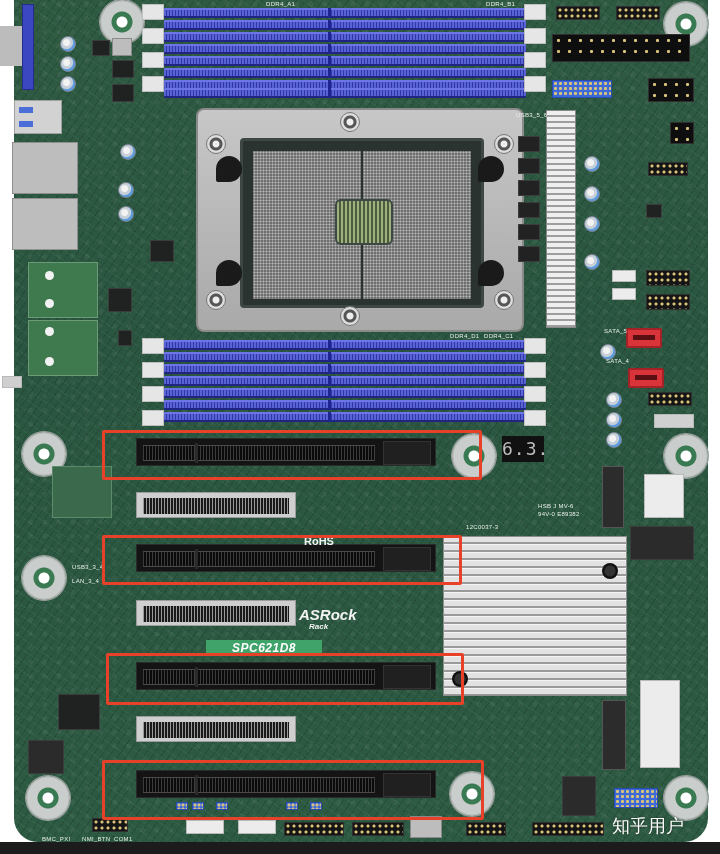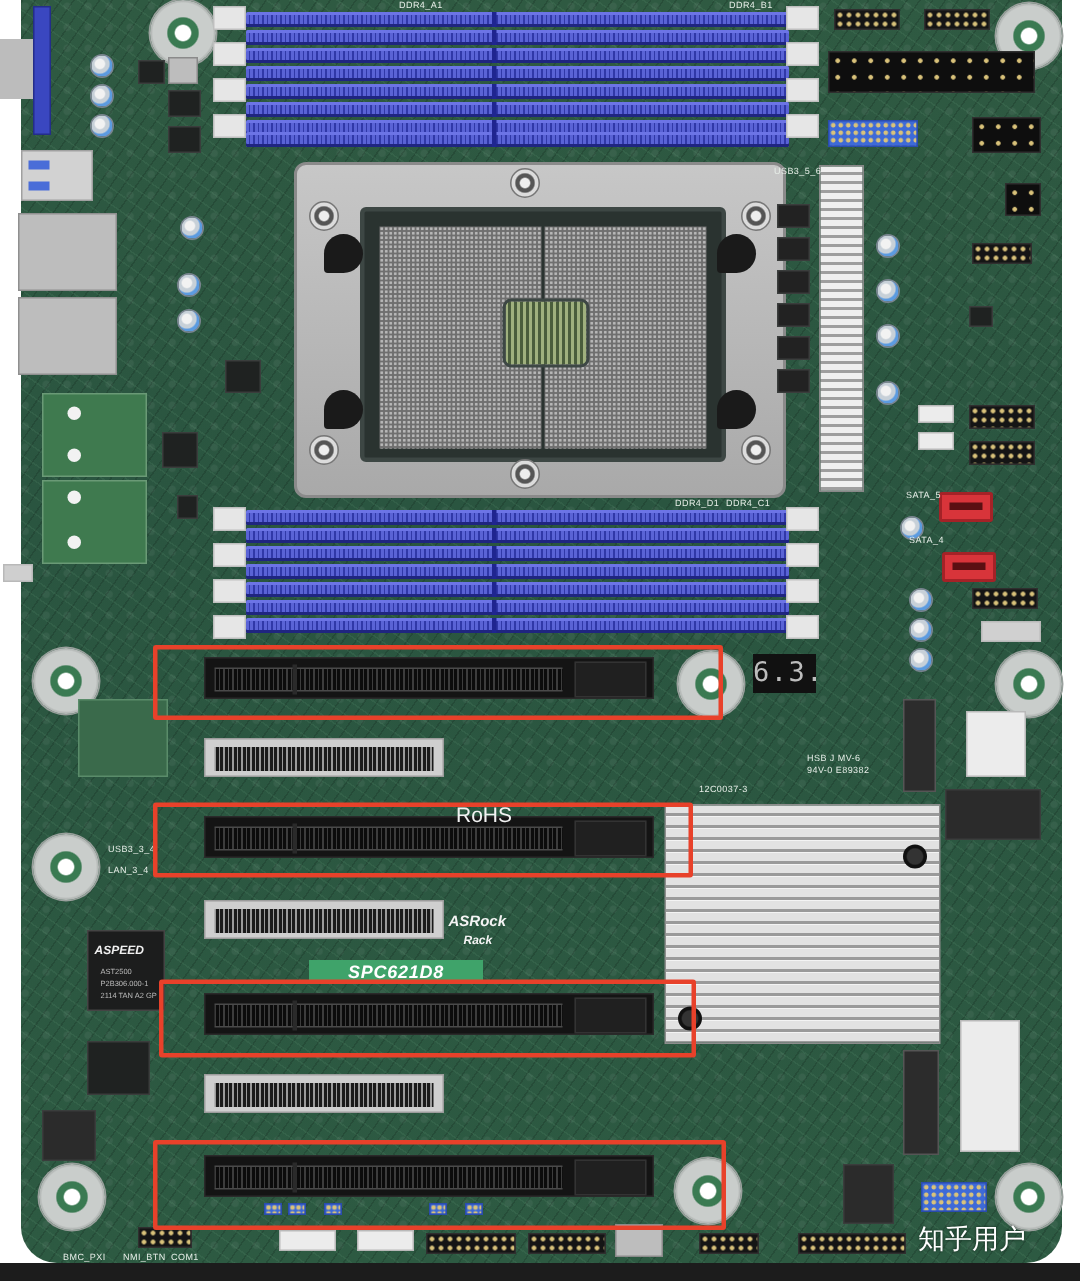--- a/index.html
+++ b/index.html
@@ -134,24 +134,24 @@
 
   
   .silk { position: absolute; color: #e8efe9; font-size: 6px; letter-spacing: 0.3px; white-space: nowrap; }
   .model-label {
     position: absolute; left: 206px; top: 640px; width: 116px; height: 16px;
     background: #3fa36a; color: #ffffff; font-style: italic; font-weight: bold;
     font-size: 12px; line-height: 16px; text-align: center; letter-spacing: 0.5px;
   }
   .brand {
     position: absolute; left: 299px; top: 609px; color: #f4f4f4;
-    font-style: italic; font-weight: bold; font-size: 10px; line-height: 11px;
+    font-style: italic; font-weight: bold; font-size: 15px; line-height: 11px;
   }
   .brand-sub { position: absolute; left: 309px; top: 622px; color: #f4f4f4; font-style: italic; font-weight: bold; font-size: 8px; }
-  .rohs { position: absolute; left: 304px; top: 535px; color: #f2f2f2; font-weight: normal; font-size: 14px; }
+  .rohs { position: absolute; left: 304px; top: 535px; color: #f2f2f2; font-weight: bold; font-size: 11px; }
   .aspeed-chip { position: absolute; left: 58px; top: 620px; width: 52px; height: 54px; background: #1c1d1d; border: 1px solid #444; }
   .aspeed-chip .logo { position: absolute; left: 4px; top: 8px; color: #f0f0f0; font-weight: bold; font-style: italic; font-size: 8px; }
   .aspeed-chip .t { position: absolute; left: 8px; color: #bcbcbc; font-size: 5px; white-space: nowrap; }
   .seg-display {
     position: absolute; left: 502px; top: 436px; width: 42px; height: 26px; background: #111;
     color: #bdbdbd; font-family: "DejaVu Sans Mono", monospace; font-size: 18px; line-height: 26px; text-align: center;
     letter-spacing: 1px;
   }
   .watermark {
     position: absolute; left: 612px; top: 814px; color: #ffffff; font-size: 18px;
@@ -361,26 +361,20 @@
   <div class="seg-display">6.3.</div>
 
   <div class="m2" style="left:602px;top:466px;width:22px;height:62px;"></div>
   <div class="connector-white" style="left:644px;top:474px;width:40px;height:44px;"></div>
   <div class="chip" style="left:630px;top:526px;width:64px;height:34px;background:#2b2b2b;"></div>
   <div class="m2" style="left:602px;top:700px;width:24px;height:70px;"></div>
   <div class="connector-white" style="left:640px;top:680px;width:40px;height:88px;"></div>
   <div class="chip" style="left:562px;top:776px;width:34px;height:40px;background:#2b2b2b;"></div>
   <div class="pin-header blue" style="left:614px;top:788px;width:44px;height:20px;background-size:5px 5px;"></div>
 
-  <div class="aspeed-chip">
-    <div class="logo">ASPEED</div>
-    <div class="t" style="top:24px;">AST2500</div>
-    <div class="t" style="top:32px;">P2B306.000-1</div>
-    <div class="t" style="top:40px;">2114 TAN A2 GP</div>
-  </div>
   <div class="chip" style="left:58px;top:694px;width:42px;height:36px;"></div>
   <div class="chip" style="left:28px;top:740px;width:36px;height:34px;background:#2b2b2b;"></div>
   <div class="chip" style="left:52px;top:466px;width:60px;height:52px;background:#3a6a4b;border-color:#5a8c6a;"></div>
 
   <div class="pin-header" style="left:92px;top:818px;width:36px;height:14px;"></div>
   <div class="connector-white" style="left:186px;top:820px;width:38px;height:14px;"></div>
   <div class="connector-white" style="left:238px;top:820px;width:38px;height:14px;"></div>
   <div class="pin-header" style="left:284px;top:822px;width:60px;height:14px;"></div>
   <div class="pin-header" style="left:352px;top:822px;width:52px;height:14px;"></div>
   <div class="chip silver" style="left:410px;top:816px;width:32px;height:22px;"></div>

